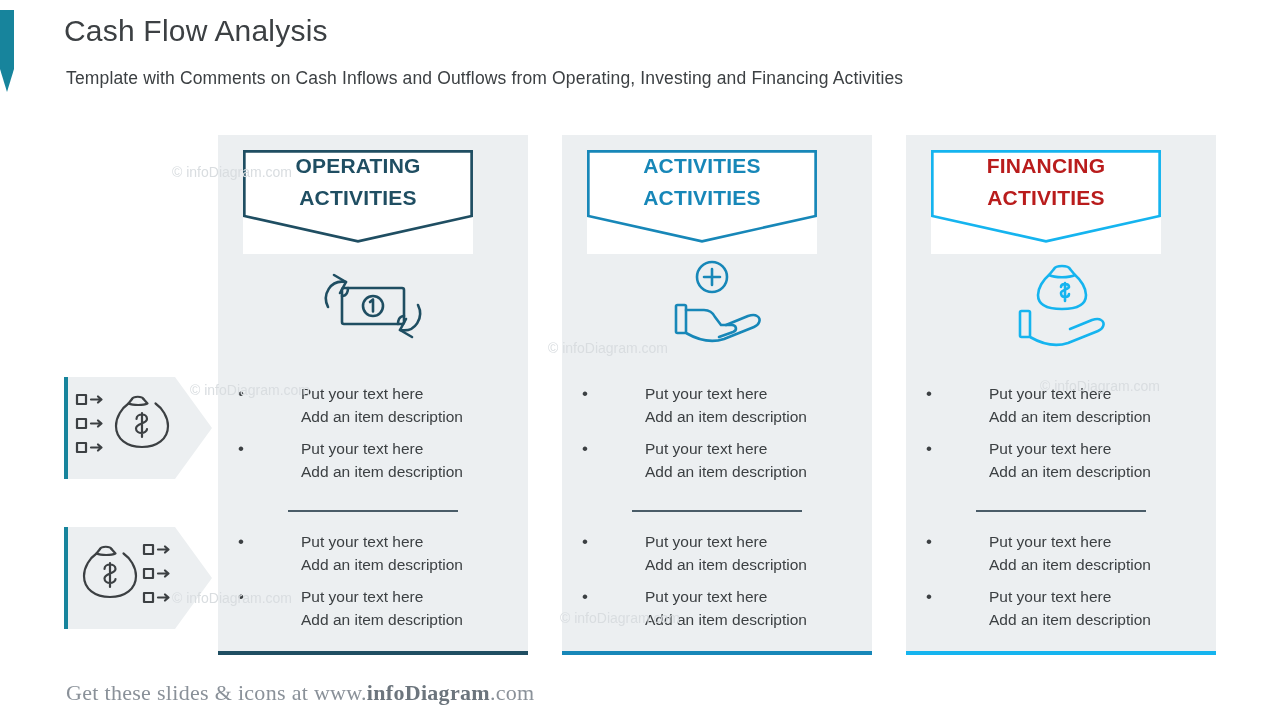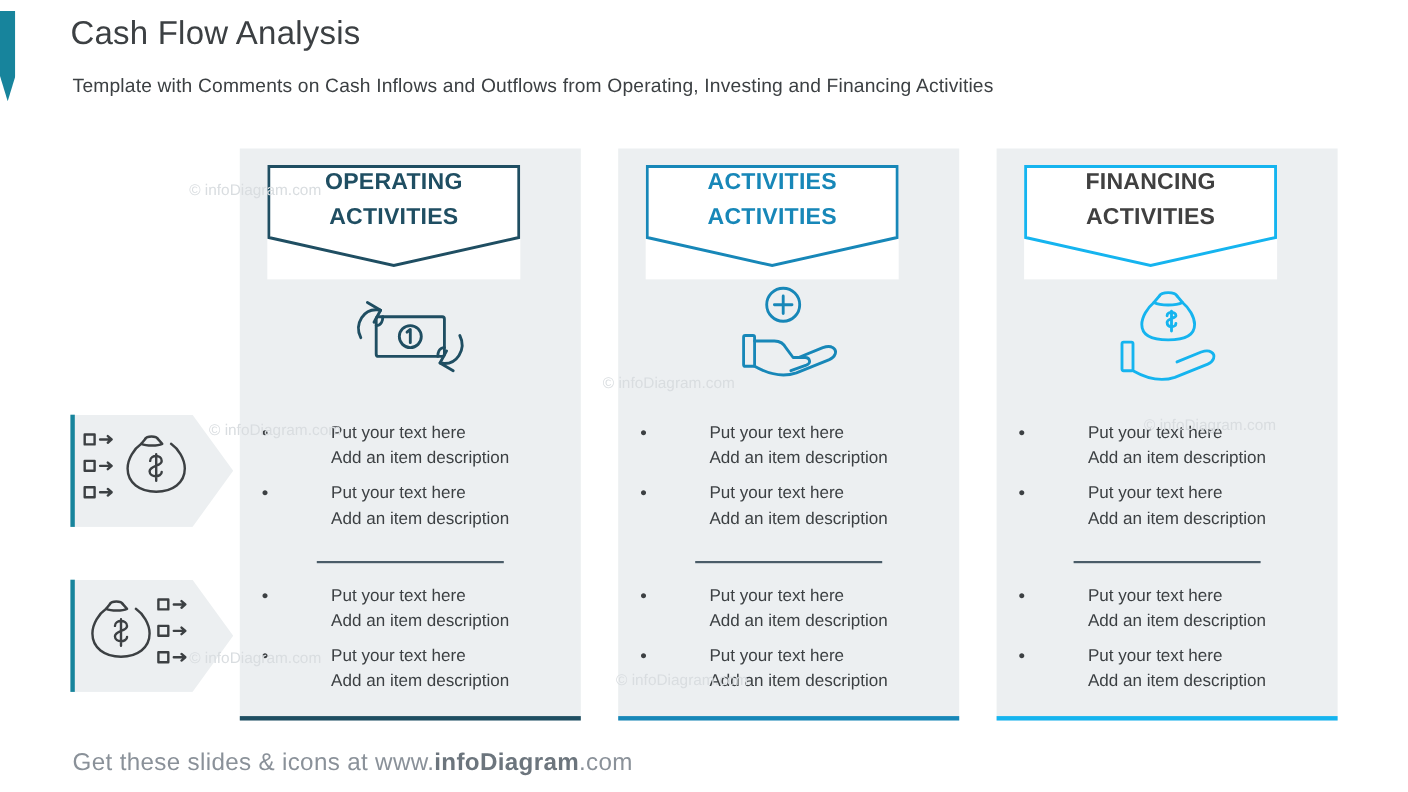--- a/index.html
+++ b/index.html
@@ -180,20 +180,21 @@
 
   
   #footer {
     position: absolute;
     left: 66px;
     top: 680px;
     font-size: 22px;
     color: #8a9199;
     white-space: nowrap;
     letter-spacing: 0.3px;
+    font-family: Liberation Serif, serif;
   }
   #footer .brand-bold {
     font-weight: bold;
     color: #6c757d;
   }
 
   
   .watermark {
     position: absolute;
     font-size: 14px;
@@ -236,21 +237,21 @@
   <div class="banner-title" style="color:#1787b8">
     <span>ACTIVITIES</span><br>
     <span>ACTIVITIES</span>
   </div>
 </div>
 
 <div class="banner" id="banner-financing">
   <svg class="banner-inner" viewBox="0 0 258 104" preserveAspectRatio="none">
     <polygon points="1.5,1.5 256.5,1.5 256.5,74 129,102.5 1.5,74" fill="#ffffff" stroke="#15b4ef" stroke-width="3"></polygon>
   </svg>
-  <div class="banner-title" style="color:#404040">
+  <div class="banner-title" style="color:#b91c1c">
     <span>FINANCING</span><br>
     <span>ACTIVITIES</span>
   </div>
 </div>
 
 <div class="column-icon" id="icon-operating">
   <svg viewBox="0 0 130 100" width="130" height="100" fill="none" stroke="#1f4e62" stroke-width="2.6" stroke-linecap="round" stroke-linejoin="round">
     <rect x="34" y="33" width="62" height="36" rx="2"></rect>
     <circle cx="65" cy="51" r="10"></circle>
     <path d="M62 47l3-2.5v12"></path>

